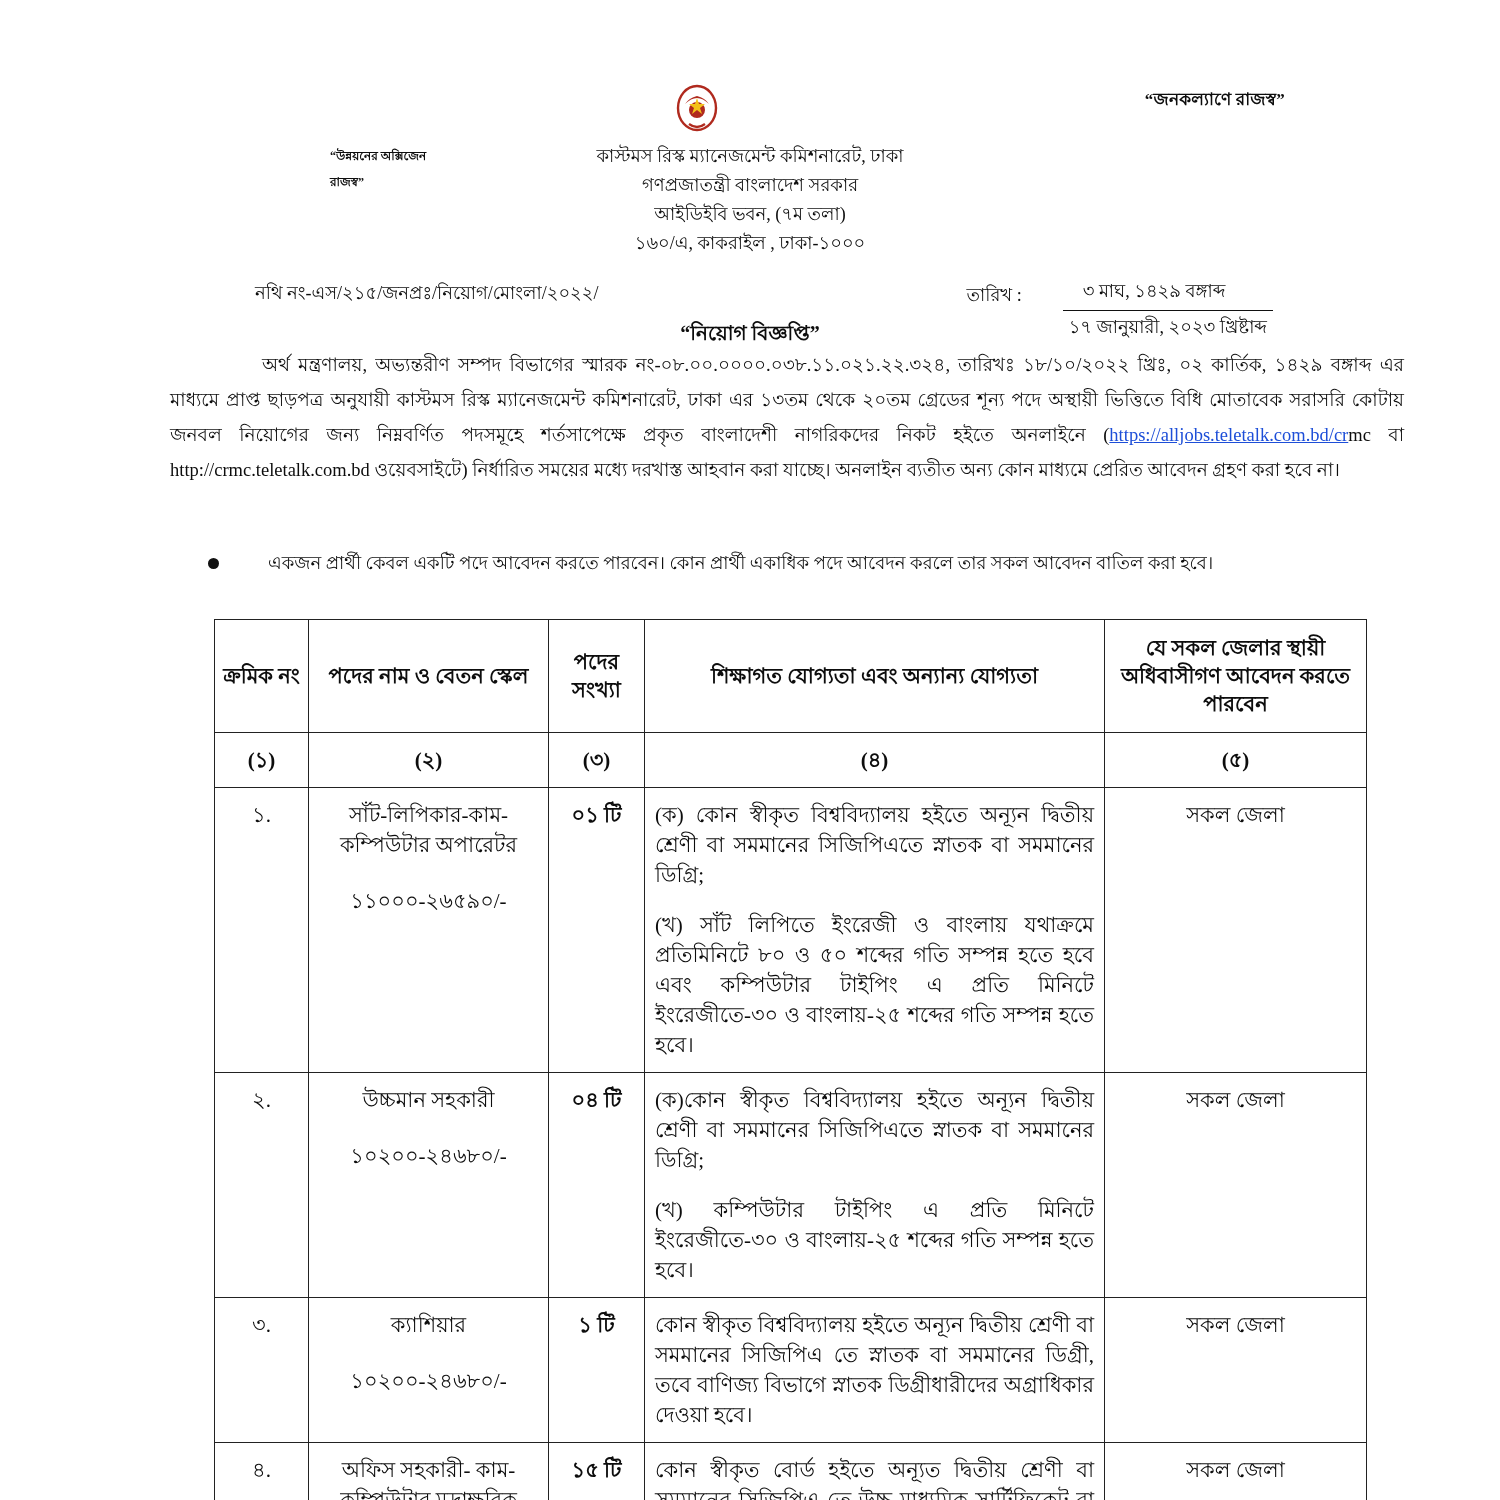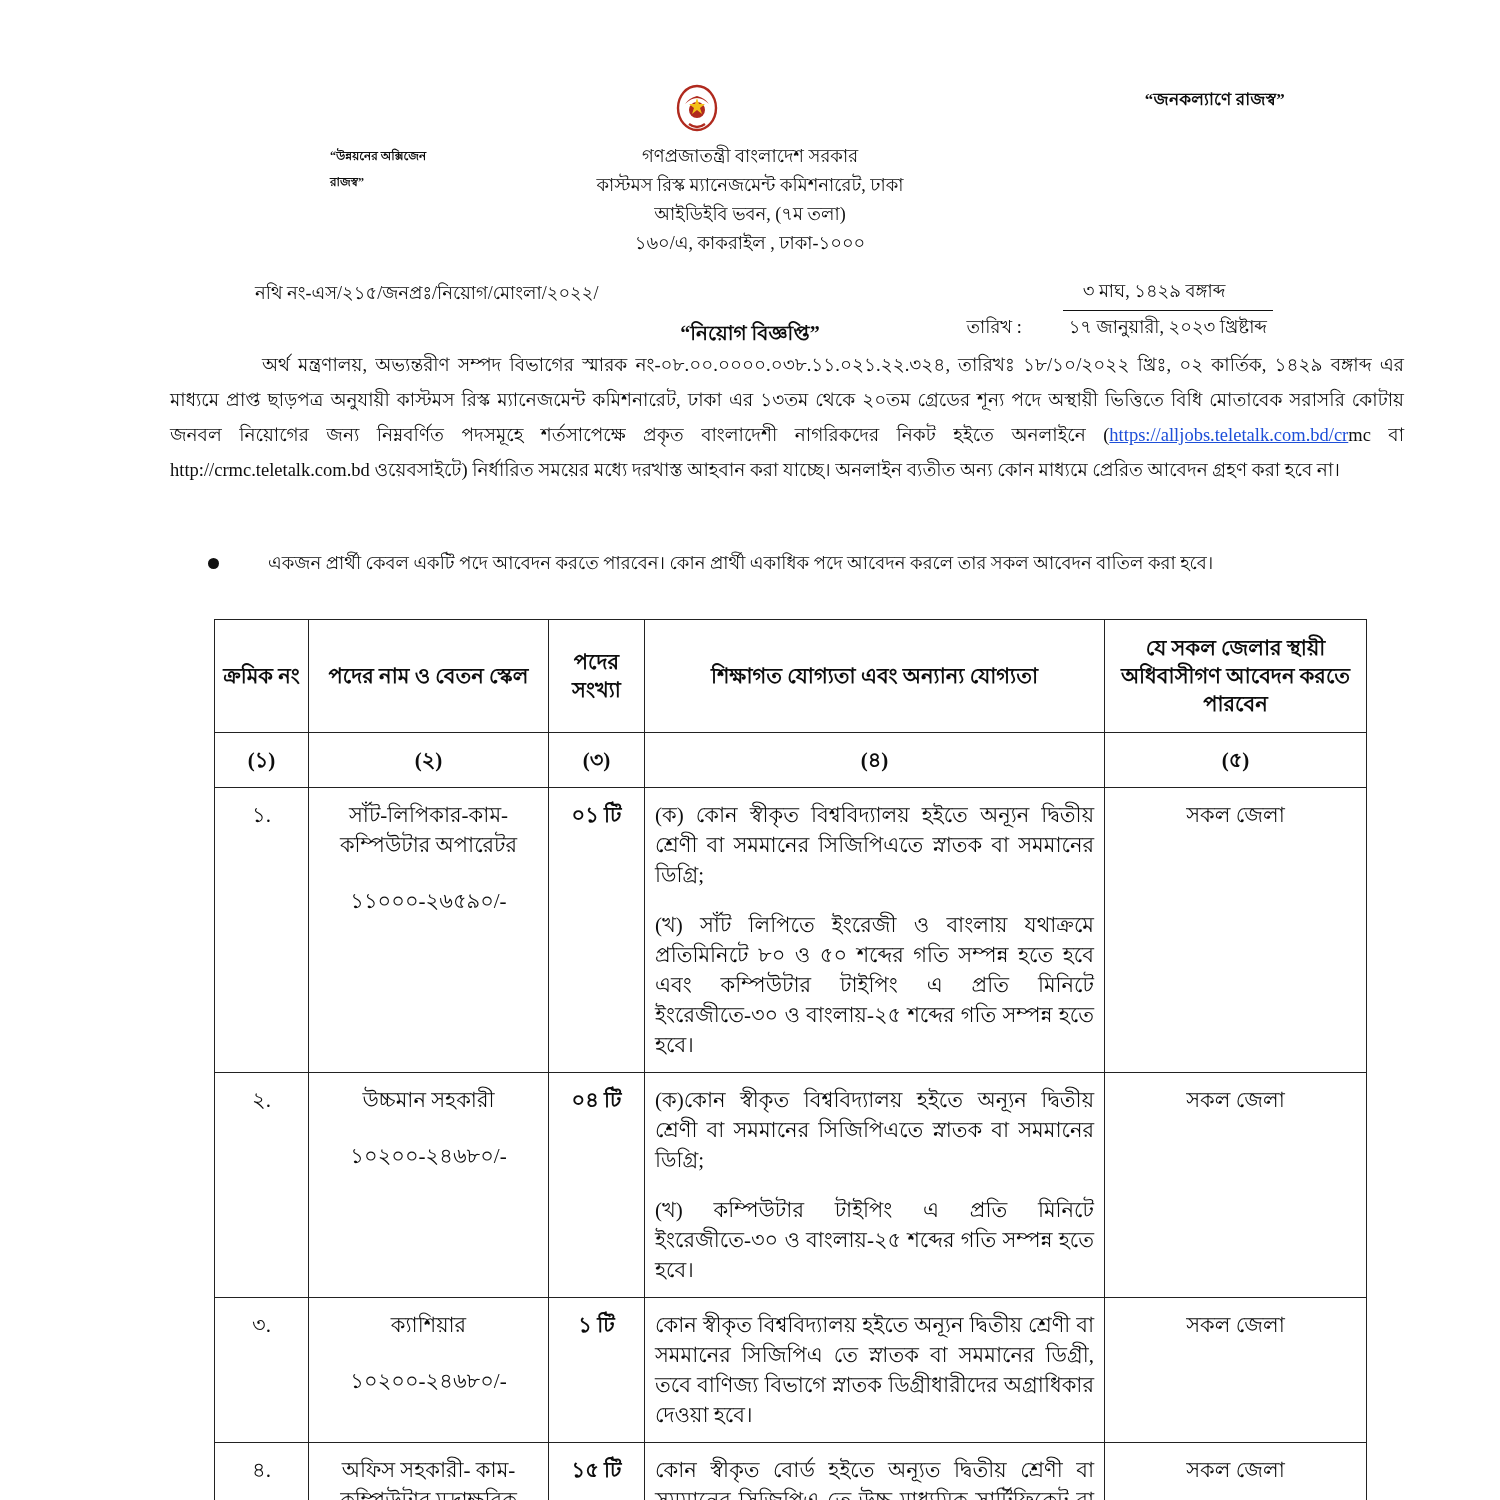--- a/index.html
+++ b/index.html
@@ -72,21 +72,20 @@
     top: 277px;
     right: 120px;
     display: flex;
     align-items: flex-start;
     font-size: 18px;
   }
   .date-label {
     padding-top: 4px;
     margin-right: 10px;
     white-space: nowrap;
-    margin-top: 32px;
   }
   .date-lines {
     text-align: left;
     margin-left: 31px;
   }
   .date-line1 {
     border-bottom: 1.3px solid #111;
     padding: 0 6px 2px 20px;
     white-space: nowrap;
   }
@@ -201,22 +200,22 @@
     <svg viewBox="0 0 44 48" width="44" height="48" aria-hidden="true">
       <ellipse cx="22" cy="24" rx="19" ry="22" fill="none" stroke="#b02a1e" stroke-width="2.4"></ellipse>
       <path d="M10 20 Q22 8 34 20 Q30 14 22 12 Q14 14 10 20 Z" fill="#b02a1e"></path>
       <circle cx="22" cy="26" r="8" fill="#b02a1e"></circle>
       <path d="M14 40 Q22 46 30 40" fill="none" stroke="#b02a1e" stroke-width="2.2"></path>
       <path d="M22 14 L24 20 L30 20 L25 24 L27 30 L22 26 L17 30 L19 24 L14 20 L20 20 Z" fill="#f4c21a"></path>
     </svg>
   </div>
 
   <div class="gov-block">
+    <div>কাস্টমস রিস্ক ম্যানেজমেন্ট কমিশনারেট, ঢাকা</div>
     <div>গণপ্রজাতন্ত্রী বাংলাদেশ সরকার</div>
-    <div>কাস্টমস রিস্ক ম্যানেজমেন্ট কমিশনারেট, ঢাকা</div>
     <div>আইডিইবি ভবন, (৭ম তলা)</div>
     <div>১৬০/এ, কাকরাইল , ঢাকা-১০০০</div>
   </div>
 
   <div class="fileno">নথি নং-এস/২১৫/জনপ্রঃ/নিয়োগ/মোংলা/২০২২/</div>
 
   <div class="date-wrap">
     <div class="date-label">তারিখ :</div>
     <div class="date-lines">
       <div class="date-line1">৩ মাঘ, ১৪২৯  বঙ্গাব্দ</div>

